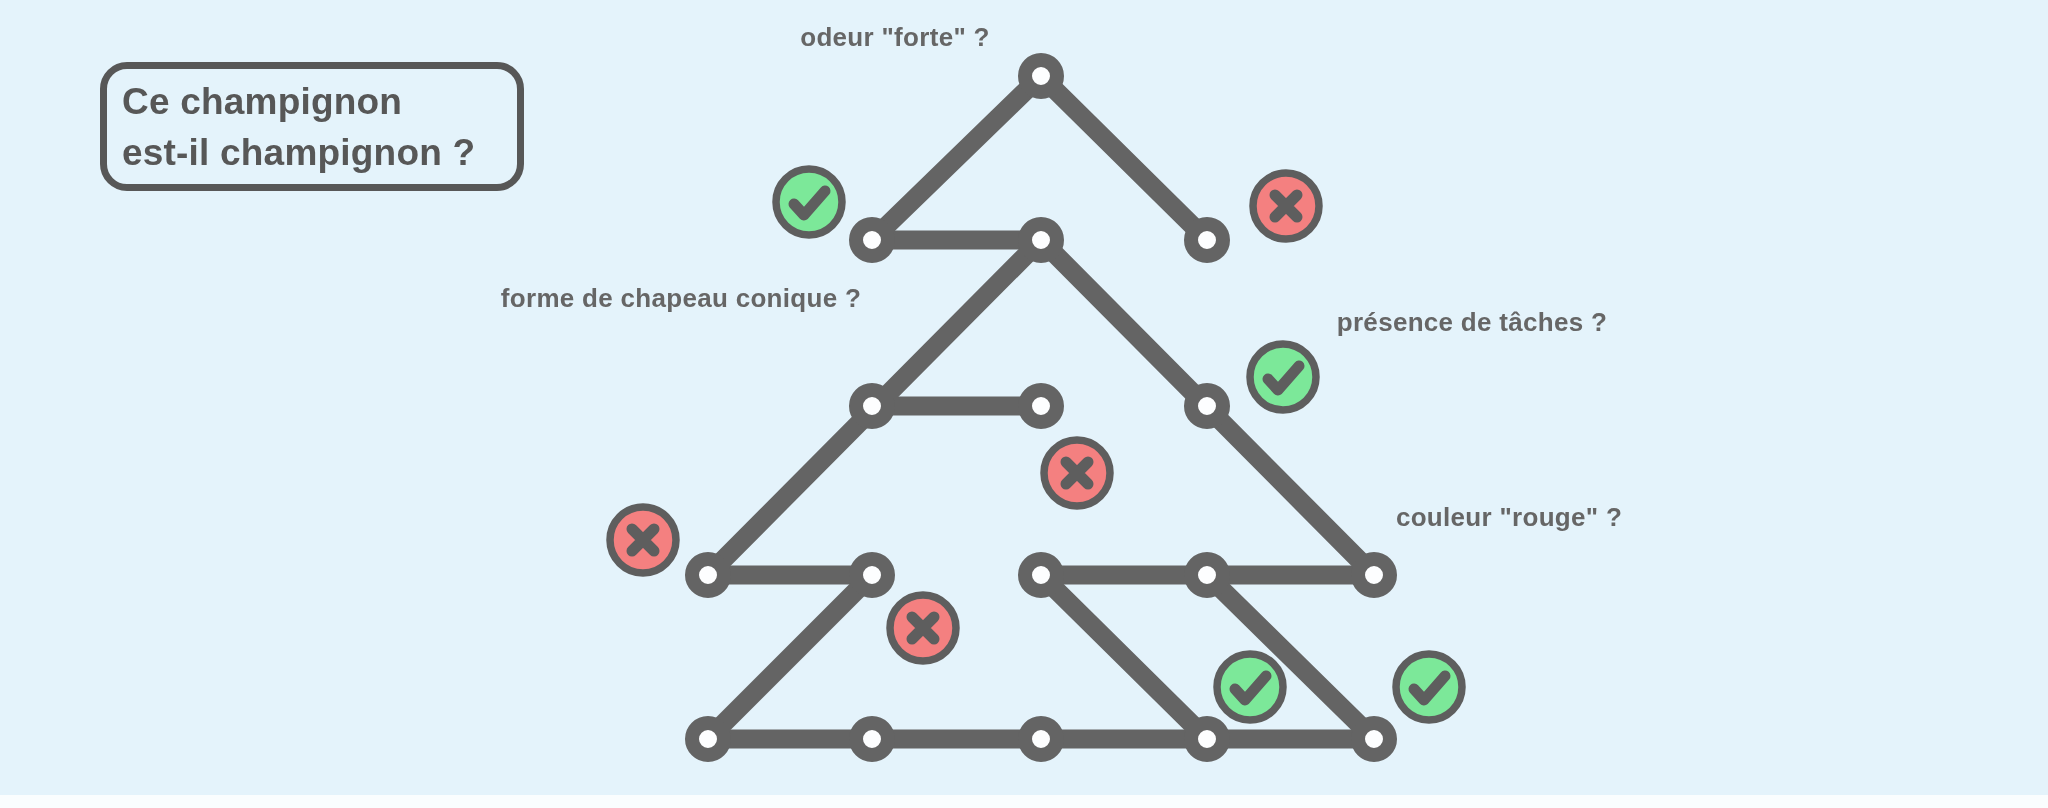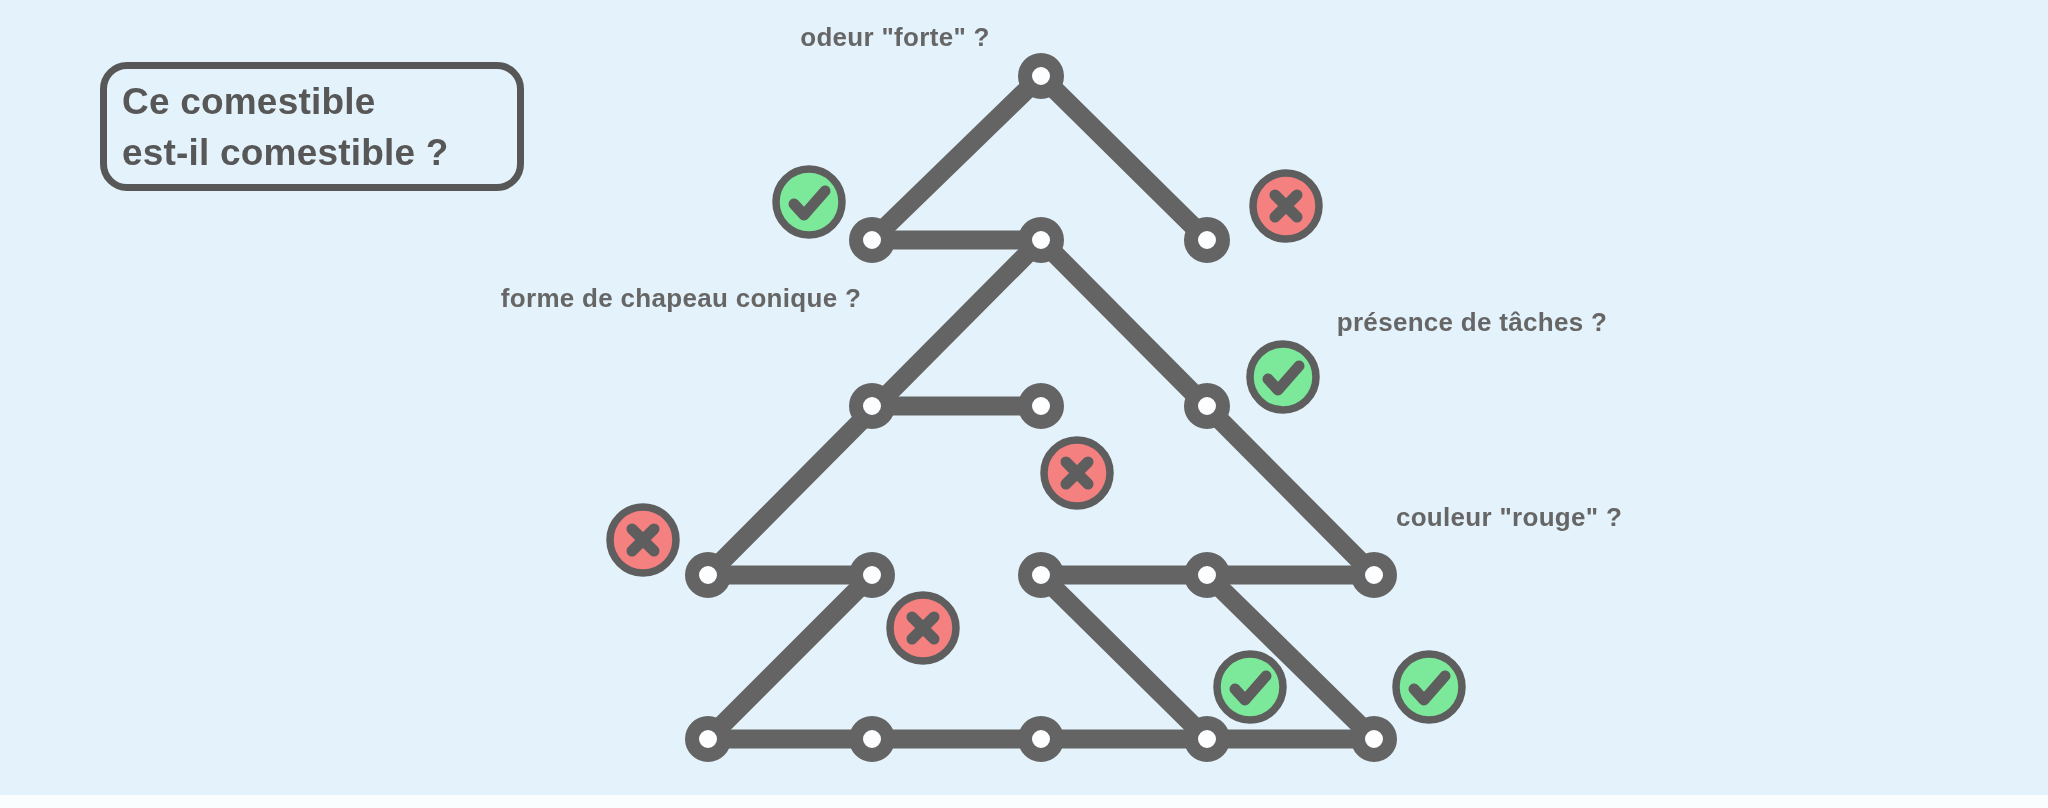--- a/index.html
+++ b/index.html
@@ -57,22 +57,22 @@
     font-weight: bold;
     letter-spacing: 0.3px;
   }
 </style>
 </head>
 <body>
 
 <div class="canvas" style="background: rgb(228, 243, 251);">
 
   <div class="title-box" style="border-color: rgb(87, 87, 87);">
-    <div class="line" style="color: rgb(87, 87, 87);">Ce comestible</div>
-    <div class="line" style="color: rgb(87, 87, 87);">est-il comestible ?</div>
+    <div class="line" style="color: rgb(87, 87, 87);">Ce champignon</div>
+    <div class="line" style="color: rgb(87, 87, 87);">est-il champignon ?</div>
   </div>
 
   <svg class="tree" viewBox="0 0 2048 808">
       <line x1="1041" y1="76" x2="872" y2="240" stroke="#646464" stroke-width="19" stroke-linecap="round"></line>
       <line x1="1041" y1="76" x2="1207" y2="240" stroke="#646464" stroke-width="19" stroke-linecap="round"></line>
       <line x1="872" y1="240" x2="1041" y2="240" stroke="#646464" stroke-width="19" stroke-linecap="round"></line>
       <line x1="1041" y1="240" x2="708" y2="575" stroke="#646464" stroke-width="19" stroke-linecap="round"></line>
       <line x1="1041" y1="240" x2="1374" y2="575" stroke="#646464" stroke-width="19" stroke-linecap="round"></line>
       <line x1="872" y1="406" x2="1041" y2="406" stroke="#646464" stroke-width="19" stroke-linecap="round"></line>
       <line x1="708" y1="575" x2="872" y2="575" stroke="#646464" stroke-width="19" stroke-linecap="round"></line>

